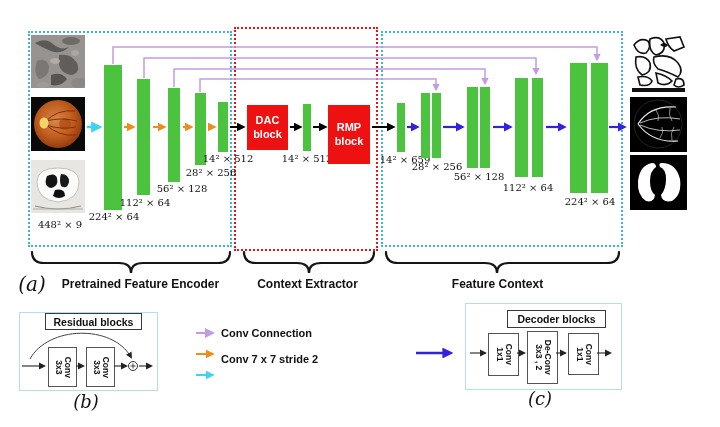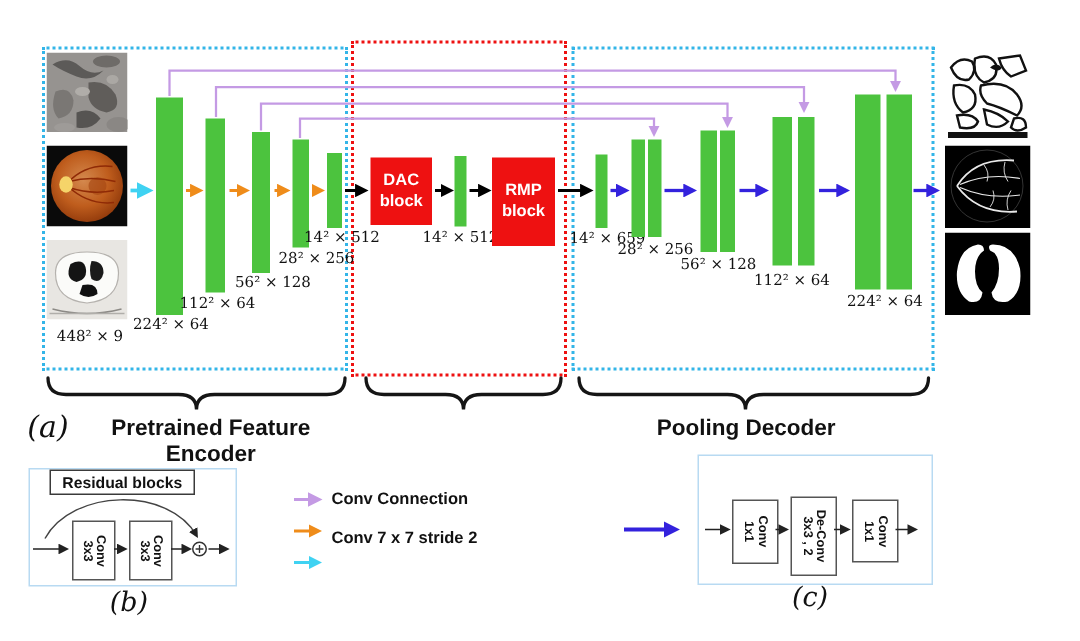--- a/index.html
+++ b/index.html
@@ -13,26 +13,26 @@
   
   .bar{position:absolute;background:#4cc33e;}
   
   .dim{position:absolute;font-family:"DejaVu Serif",serif;font-size:10px;text-align:center;
        white-space:nowrap;color:#111;}
   
   .redblock{position:absolute;background:#ee1111;color:#fff;font-weight:bold;font-size:11px;
             line-height:1.25;display:flex;align-items:center;justify-content:center;
             text-align:center;white-space:pre-line;}
   
-  .sect{position:absolute;font-weight:bold;font-size:15px;text-align:center;}
+  .sect{position:absolute;font-weight:bold;font-size:12px;text-align:center;}
   .panel-letter{position:absolute;font-family:"DejaVu Serif",serif;font-style:italic;text-align:center;}
   
   .lgbox{position:absolute;border:1px solid #b8daf2;background:#fff;}
   .titlebox{position:absolute;border:1.3px solid #3a3a3a;background:#fff;font-weight:bold;
-            font-size:10.5px;display:flex;align-items:center;justify-content:center;}
+            font-size:10.5px;display:flex;align-items:center;justify-content:center;margin-left:12px;}
   .opbox{position:absolute;border:1px solid #555;background:#fff;display:flex;
          align-items:center;justify-content:center;overflow:visible;}
   .vtext{font-weight:bold;font-size:8.5px;line-height:1.1;white-space:pre;text-align:center;
          transform:rotate(90deg);}
   .lgrow{position:absolute;font-weight:bold;font-size:11px;white-space:pre;}
   .imgbox{position:absolute;display:block;}
   svg.overlay{position:absolute;left:0;top:0;width:720px;height:427px;pointer-events:none;}
 </style>
 </head>
 <body>
@@ -148,38 +148,40 @@
     </g>
   </svg>
   <svg class="imgbox" style="left:630px;top:155px" width="57" height="55" viewBox="0 0 57 55">
     <rect width="57" height="55" fill="#000000"></rect>
     <path d="M22,8 Q10,10 8,26 Q7,40 16,46 Q24,48 25,40 Q20,36 20,26 Q20,16 26,12 Q26,8 22,8 Z" fill="#ffffff"></path>
     <path d="M32,8 Q46,8 50,24 Q52,40 42,46 Q32,48 31,40 Q36,34 36,24 Q36,14 30,12 Q28,8 32,8 Z" fill="#ffffff"></path>
   </svg>
 
   <div class="panel-letter" style="left:16px;top:272px;width:32px;font-size:20px">(a)</div>
   <div class="sect" style="left:48px;top:277px;width:185px">Pretrained Feature Encoder</div>
-  <div class="sect" style="left:420px;top:277px;width:155px">Pooling Decoder</div>
+  <div class="sect" style="left:235px;top:277px;width:145px">Context Extractor</div>
+  <div class="sect" style="left:420px;top:277px;width:155px">Feature Context</div>
 
   <div class="lgbox" style="left:19px;top:312px;width:137px;height:77px"></div>
   <div class="titlebox" style="left:33px;top:313px;width:95px;height:15px">Residual blocks</div>
   <div class="opbox" style="left:48px;top:347px;width:27px;height:38px">
     <span class="vtext">Conv
 3x3</span>
   </div>
   <div class="opbox" style="left:86px;top:347px;width:27px;height:38px">
     <span class="vtext">Conv
 3x3</span>
   </div>
   <div class="panel-letter" style="left:66px;top:391px;width:40px;font-size:18px">(b)</div>
 
   <div class="lgrow" style="left:221px;top:327px">Conv Connection</div>
   <div class="lgrow" style="left:221px;top:353px">Conv 7 x 7 stride 2</div>
 
   <div class="lgbox" style="left:465px;top:303px;width:155px;height:85px"></div>
+  <div class="titlebox" style="left:495px;top:310px;width:97px;height:16px">Decoder blocks</div>
   <div class="opbox" style="left:488px;top:333px;width:29px;height:41px">
     <span class="vtext">Conv
 1x1</span>
   </div>
   <div class="opbox" style="left:527px;top:331px;width:29px;height:51px">
     <span class="vtext">De-Conv
 3x3 , 2</span>
   </div>
   <div class="opbox" style="left:568px;top:333px;width:29px;height:40px">
     <span class="vtext">Conv

